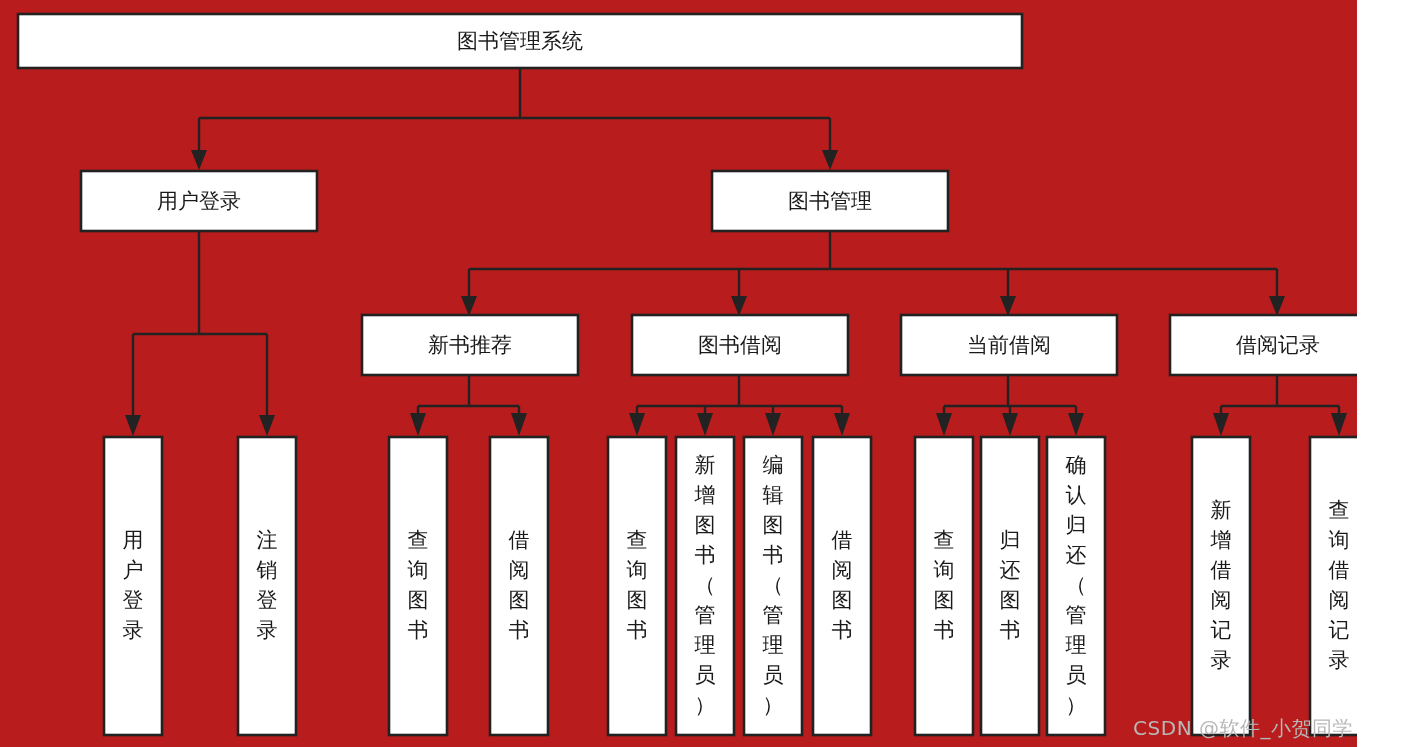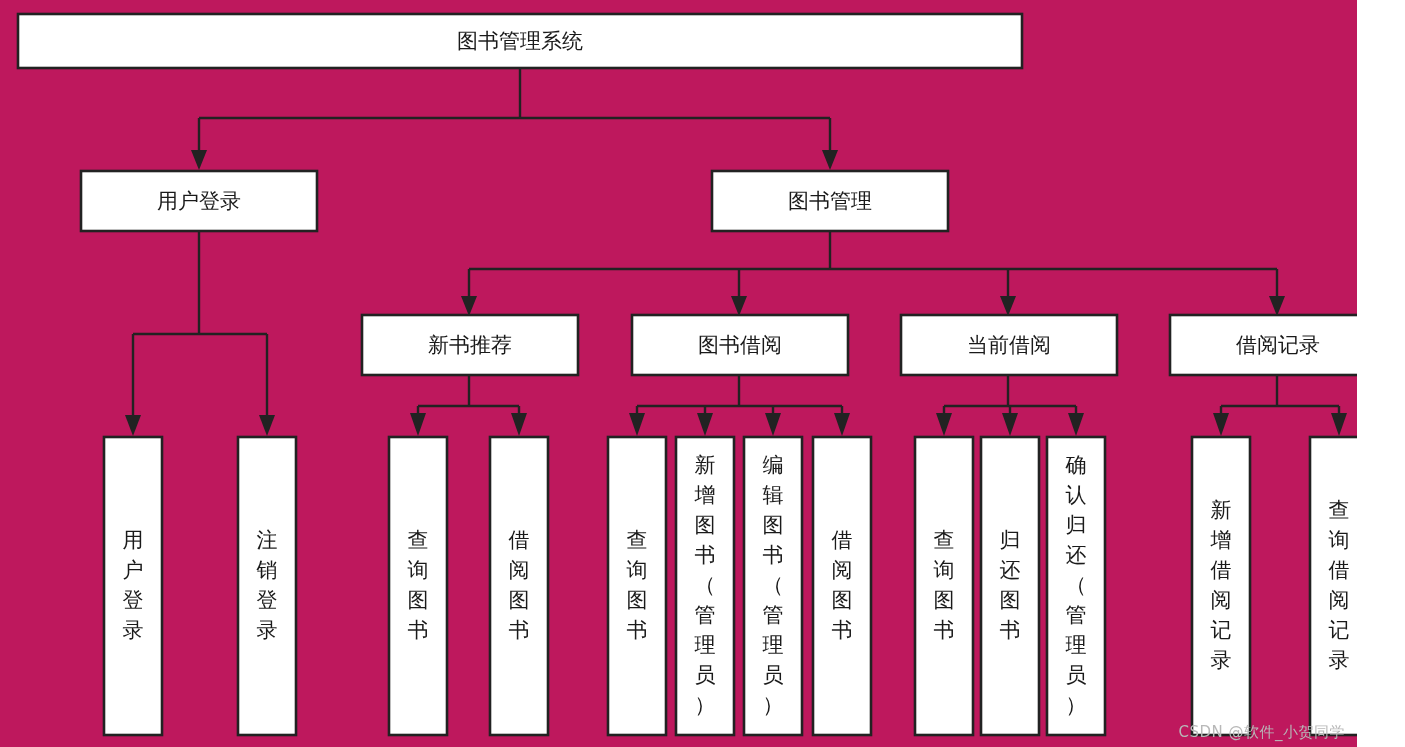--- a/index.html
+++ b/index.html
@@ -8,21 +8,21 @@
     padding: 0;
     background: #ffffff;
   }
   body {
     font-family: "DejaVu Sans", "Liberation Sans", sans-serif;
   }
   #diagram-root {
     position: relative;
     width: 1357px;
     height: 747px;
-    background: #be185d;
+    background: #b91c1c;
     overflow: hidden;
     text-decoration: underline;
   }
   svg.diagram-canvas {
     position: absolute;
     top: 0;
     left: 0;
     width: 1405px;
     height: 747px;
     display: block;
@@ -50,24 +50,24 @@
     stroke-width: 2.4;
     fill: none;
     stroke-linecap: butt;
   }
   .arrow-head {
     fill: #222222;
     stroke: none;
   }
   .watermark {
     position: absolute;
-    right: 12px;
+    right: 4px;
     bottom: 5px;
     font-family: "DejaVu Sans", "Liberation Sans", sans-serif;
-    font-size: 15px;
+    font-size: 20px;
     color: #b8b8b8;
     white-space: nowrap;
     letter-spacing: 0.5px;
     pointer-events: none;
     margin-top: 40px;
   }
 </style>
 </head>
 <body>
 

